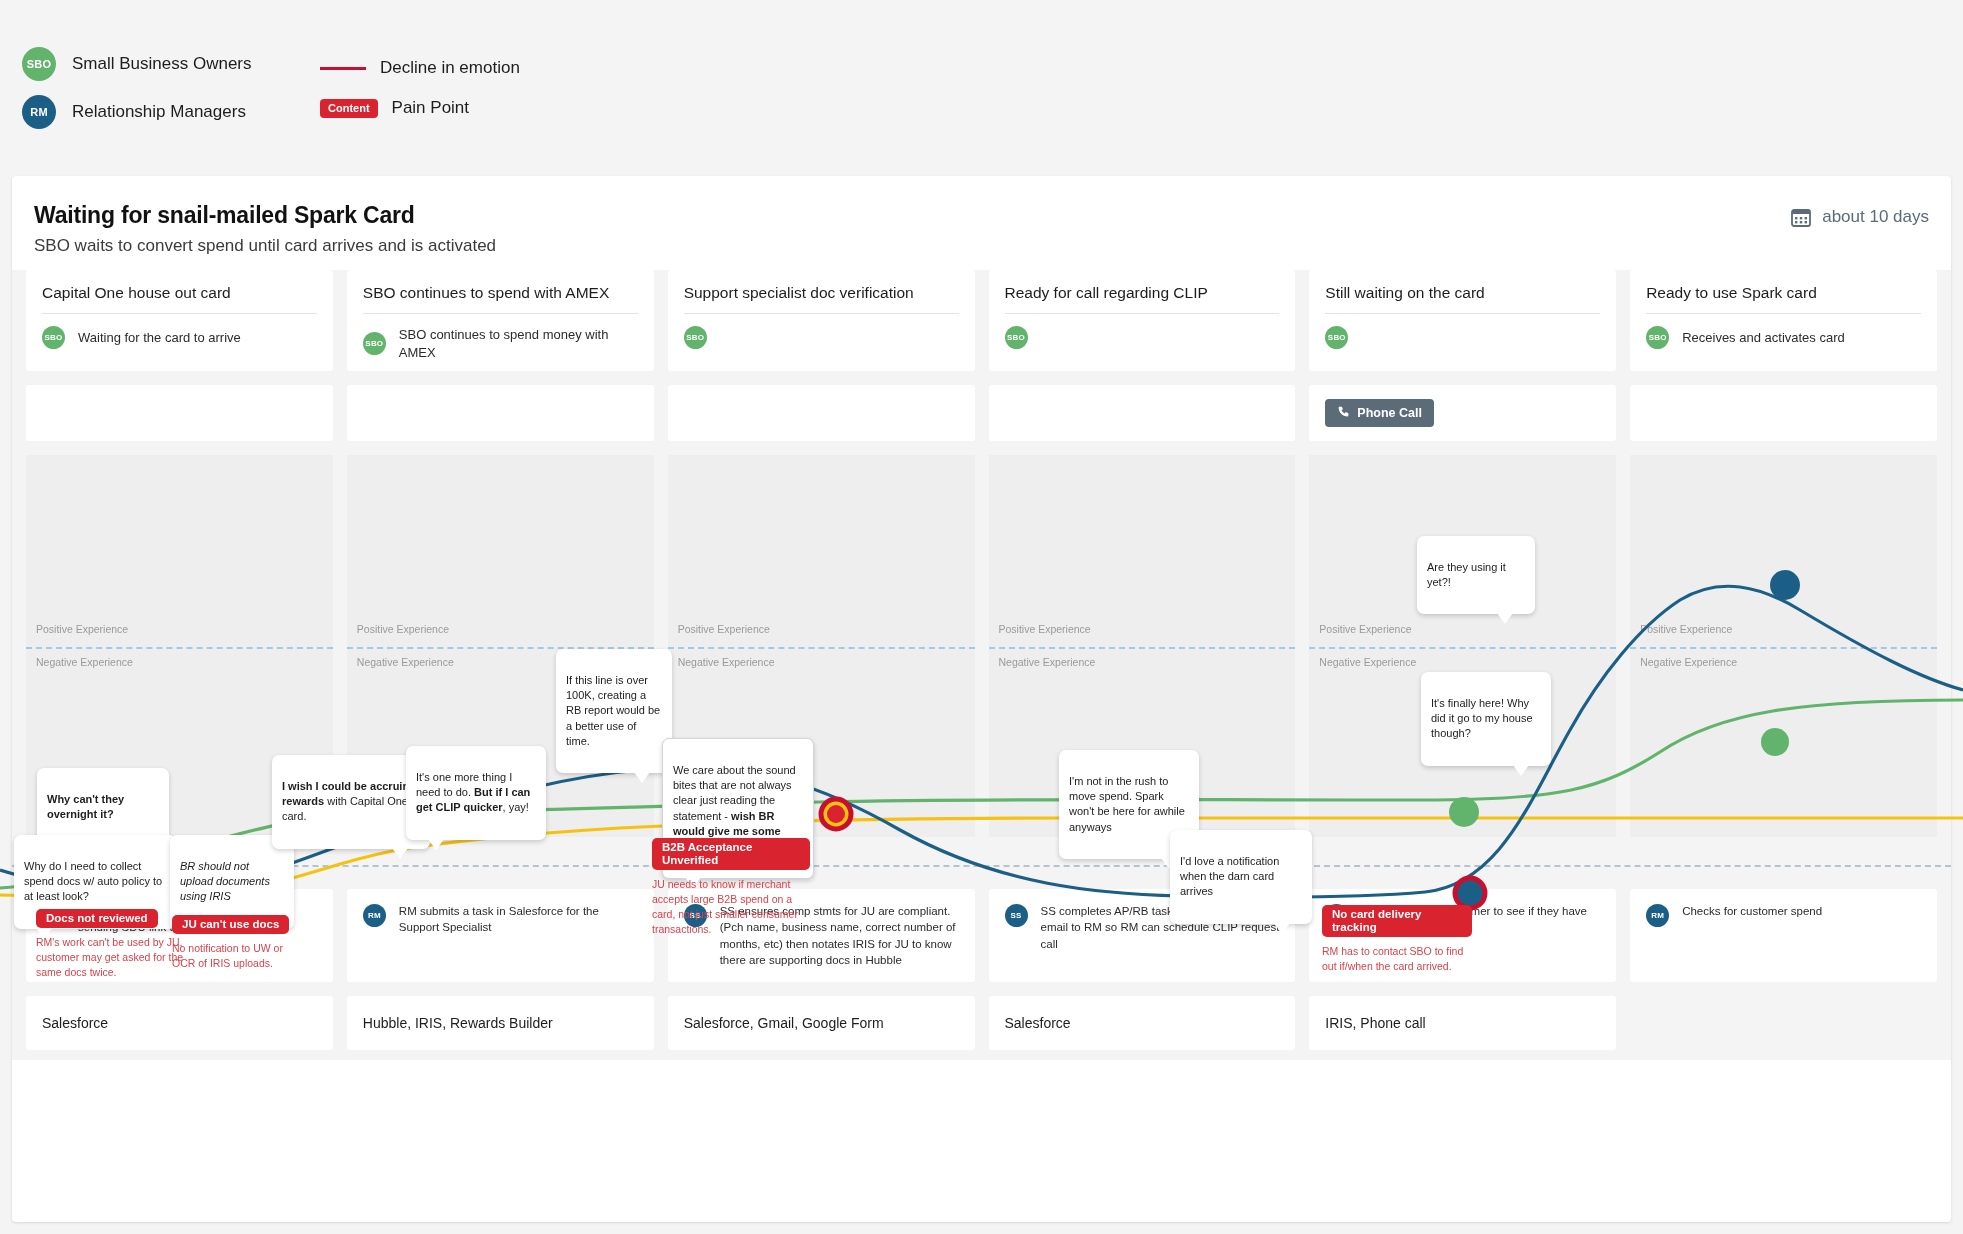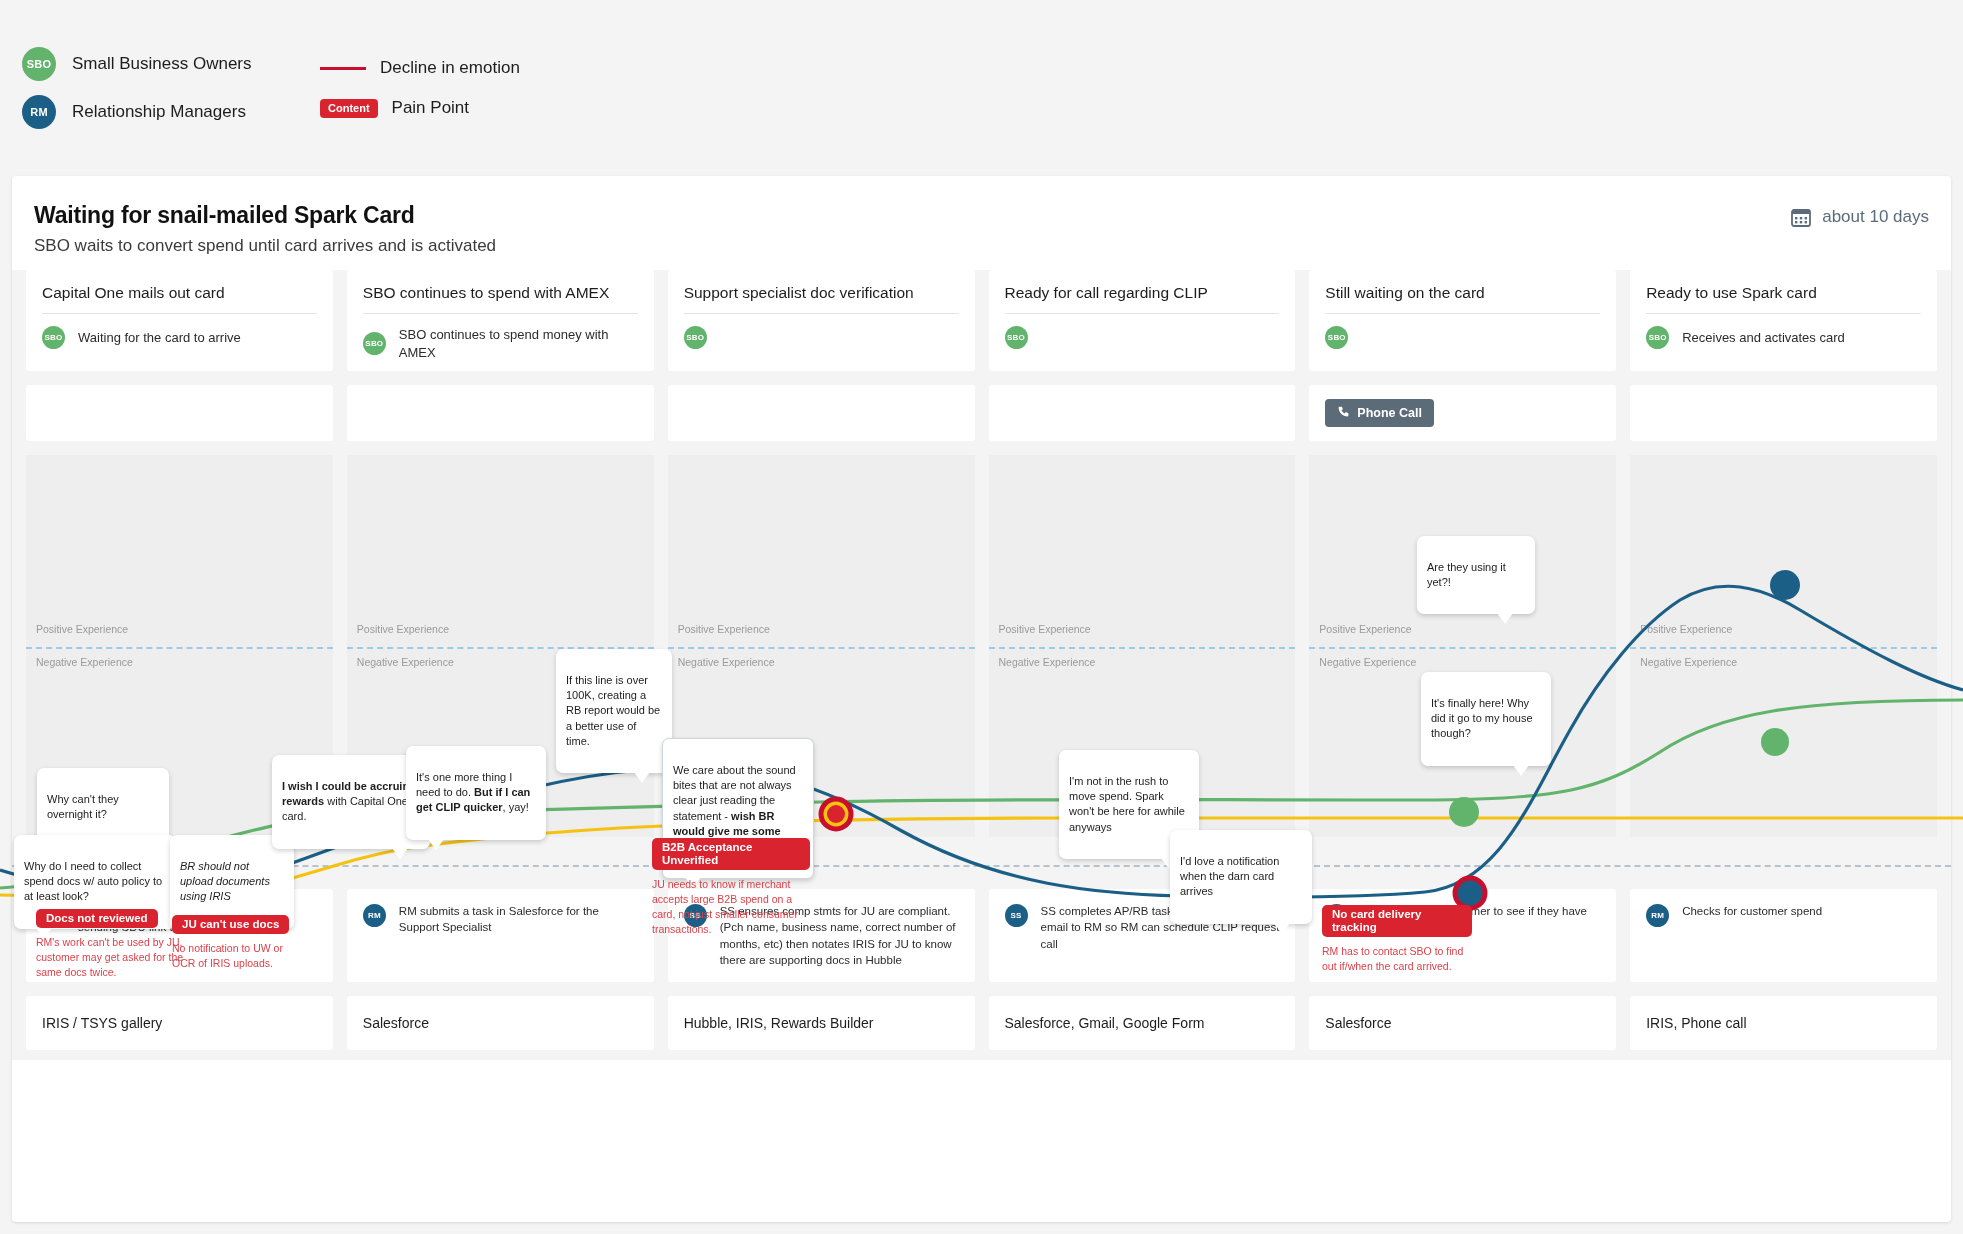--- a/index.html
+++ b/index.html
@@ -189,21 +189,21 @@
             </svg>
         </span>
         <span>about 10 days</span>
       </div>
     </div>
 
     <div class="board-body">
 
       <div class="grid">
         <div class="stage-card">
-          <div class="stage-name">Capital One mails out card</div>
+          <div class="stage-name">Capital One house out card</div>
           <div class="actor-row">
             <div class="avatar sbo">SBO</div>
             <div class="actor-text">Waiting for the card to arrive</div>
           </div>
         </div>
         <div class="stage-card">
           <div class="stage-name">SBO continues to spend with AMEX</div>
           <div class="actor-row">
             <div class="avatar sbo">SBO</div>
             <div class="actor-text">SBO continues to spend money with AMEX</div>
@@ -318,21 +318,20 @@
           <div class="avatar rm">RM</div>
           <div class="back-text">Follows up with customer to see if they have the card</div>
         </div>
         <div class="back-card">
           <div class="avatar rm">RM</div>
           <div class="back-text">Checks for customer spend</div>
         </div>
       </div>
 
       <div class="grid" style="margin-top:14px">
-        <div class="sys-card">IRIS / TSYS gallery</div>
         <div class="sys-card">Salesforce</div>
         <div class="sys-card">Hubble, IRIS, Rewards Builder</div>
         <div class="sys-card">Salesforce, Gmail, Google Form</div>
         <div class="sys-card">Salesforce</div>
         <div class="sys-card">IRIS, Phone call</div>
       </div>
 
     </div>
   </div>
 
@@ -350,21 +349,21 @@
     <circle cx="512" cy="814" r="14" fill="#1c5f86"></circle>
     <circle cx="797" cy="773" r="17" fill="#1c5f86"></circle>
     <circle cx="836" cy="814" r="15" fill="#f5c211" stroke="#c8102e" stroke-width="5"></circle>
     <circle cx="836" cy="814" r="9" fill="#d9232e"></circle>
     <circle cx="1464" cy="812" r="15" fill="#62b36c"></circle>
     <circle cx="1470" cy="893" r="15" fill="#1c5f86" stroke="#c8102e" stroke-width="5"></circle>
     <circle cx="1785" cy="585" r="15" fill="#1c5f86"></circle>
     <circle cx="1775" cy="742" r="14" fill="#62b36c"></circle>
   </svg>
 
-  <div class="bubble" style="left:37px; top:768px; width:132px;">Why can't they overnight it?</div>
+  <div class="bubble" style="left:37px; top:768px; width:132px;font-weight:bold;">Why can't they overnight it?</div>
   <div class="bubble" style="left:14px; top:835px; width:162px;">Why do I need to collect spend docs w/ auto policy to at least look?</div>
   <div class="bubble tail-right" style="left:170px; top:835px; width:124px;font-style:italic;">BR should not upload documents using IRIS</div>
 
   <div class="bubble tail-right" style="left:272px; top:755px; width:158px;">
     <b>I wish I could be accruing rewards</b><span> with Capital One card.</span>
   </div>
 
   <div class="bubble" style="left:406px; top:746px; width:140px;">
     <span>It's one more thing I need to do. </span><b>But if I can get CLIP quicker</b><span>, yay!</span>
   </div>

